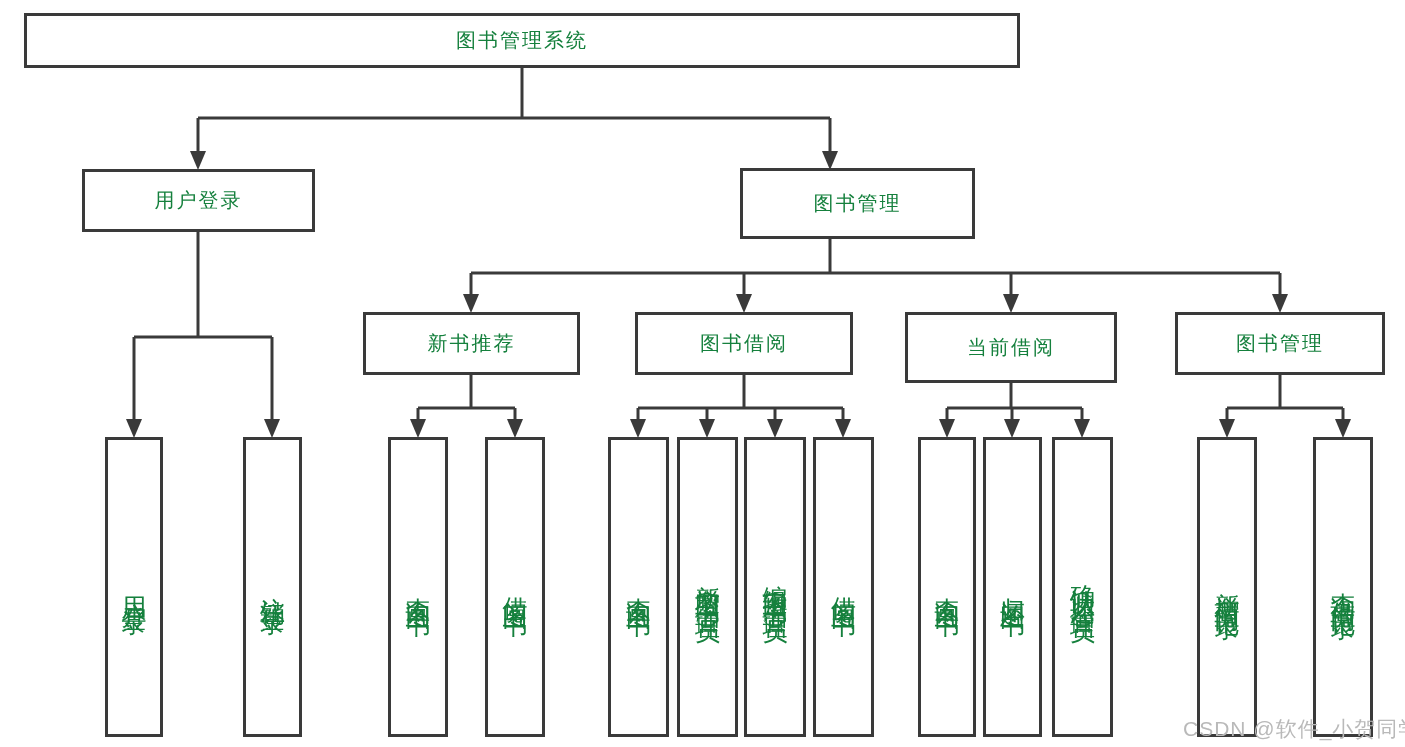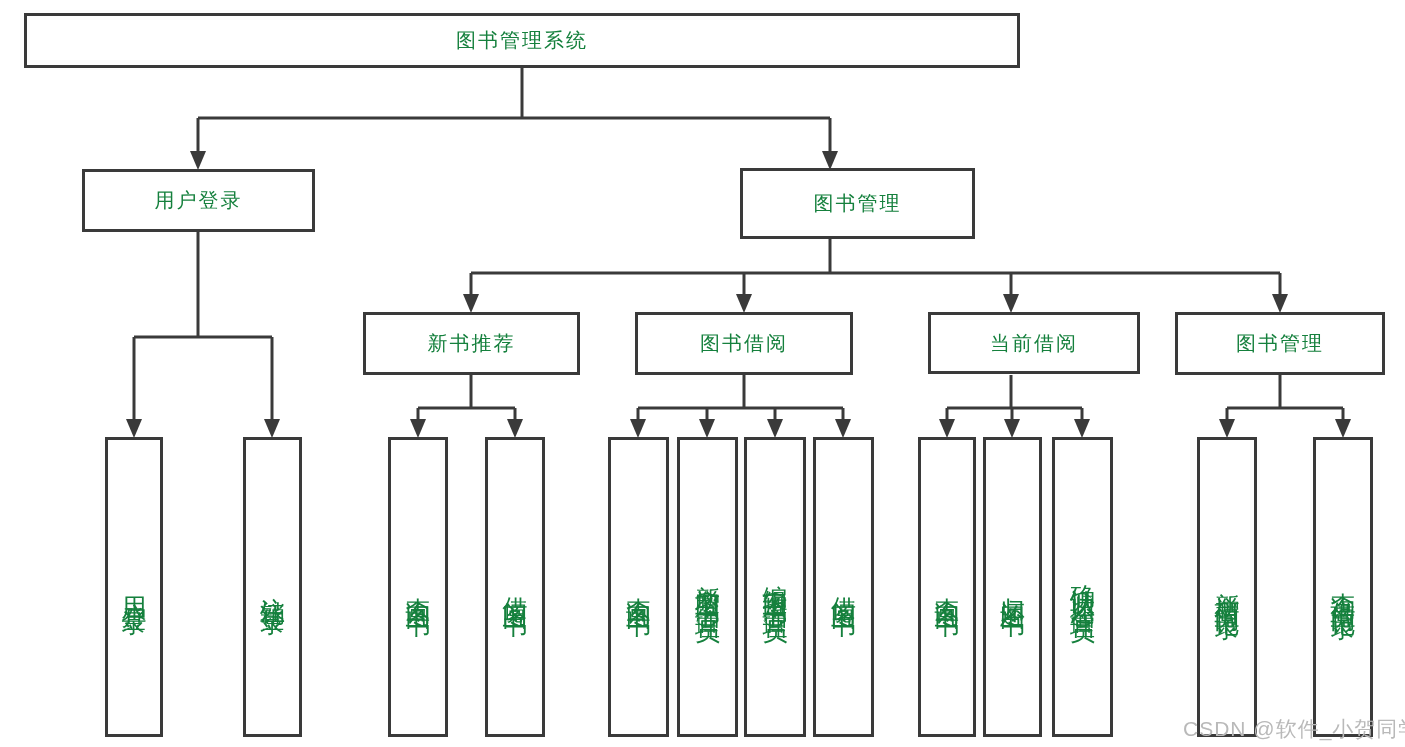--- a/index.html
+++ b/index.html
@@ -132,21 +132,21 @@
   <div class="node" style="left:712px; top:168px; width:235px; height:71px;margin-left:28px;">
     <span class="h-label">图书管理</span>
   </div>
 
   <div class="node" style="left:363px; top:312px; width:217px; height:63px;">
     <span class="h-label">新书推荐</span>
   </div>
   <div class="node" style="left:635px; top:312px; width:218px; height:63px;">
     <span class="h-label">图书借阅</span>
   </div>
-  <div class="node" style="left:905px; top:312px; width:212px; height:62px;margin-left:23px;">
+  <div class="node" style="left:905px; top:312px; width:212px; height:71px;">
     <span class="h-label">当前借阅</span>
   </div>
   <div class="node" style="left:1175px; top:312px; width:210px; height:63px;">
     <span class="h-label">图书管理</span>
   </div>
 
   <div class="node" style="left:105px; top:437px; width:58px; height:300px;">
     <span class="v-label">用户登录</span>
   </div>
   <div class="node" style="left:243px; top:437px; width:59px; height:300px;">

